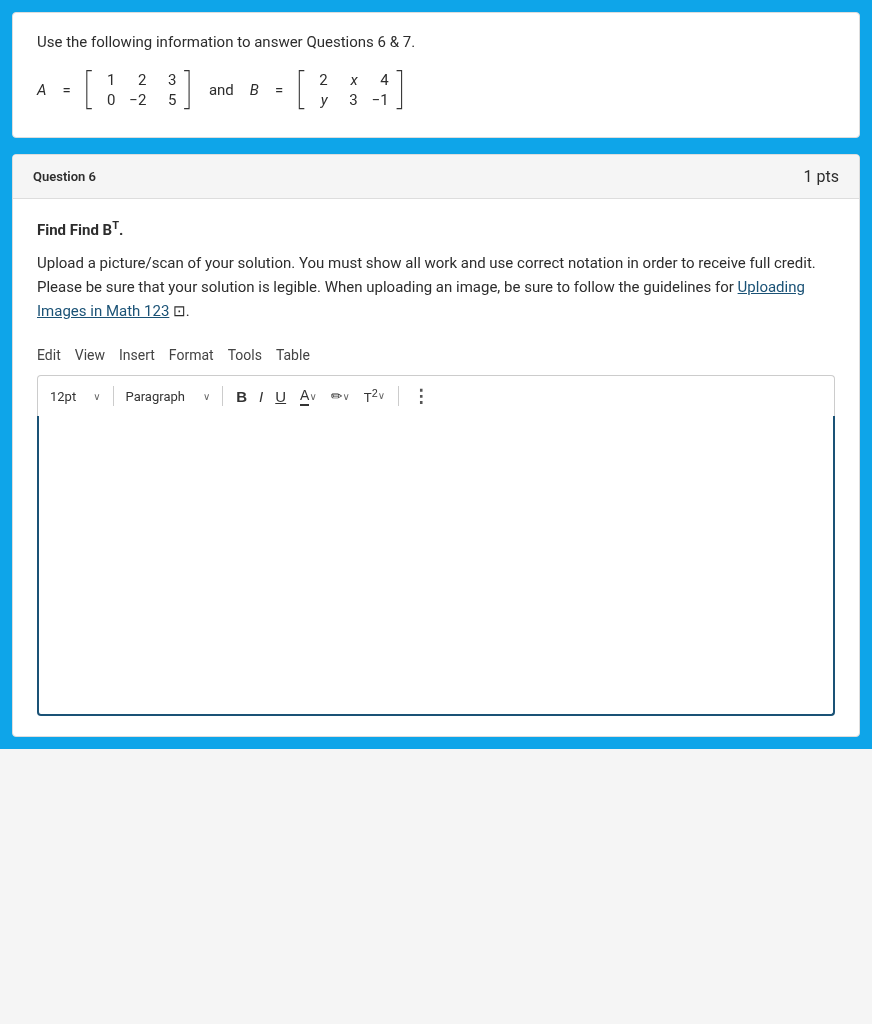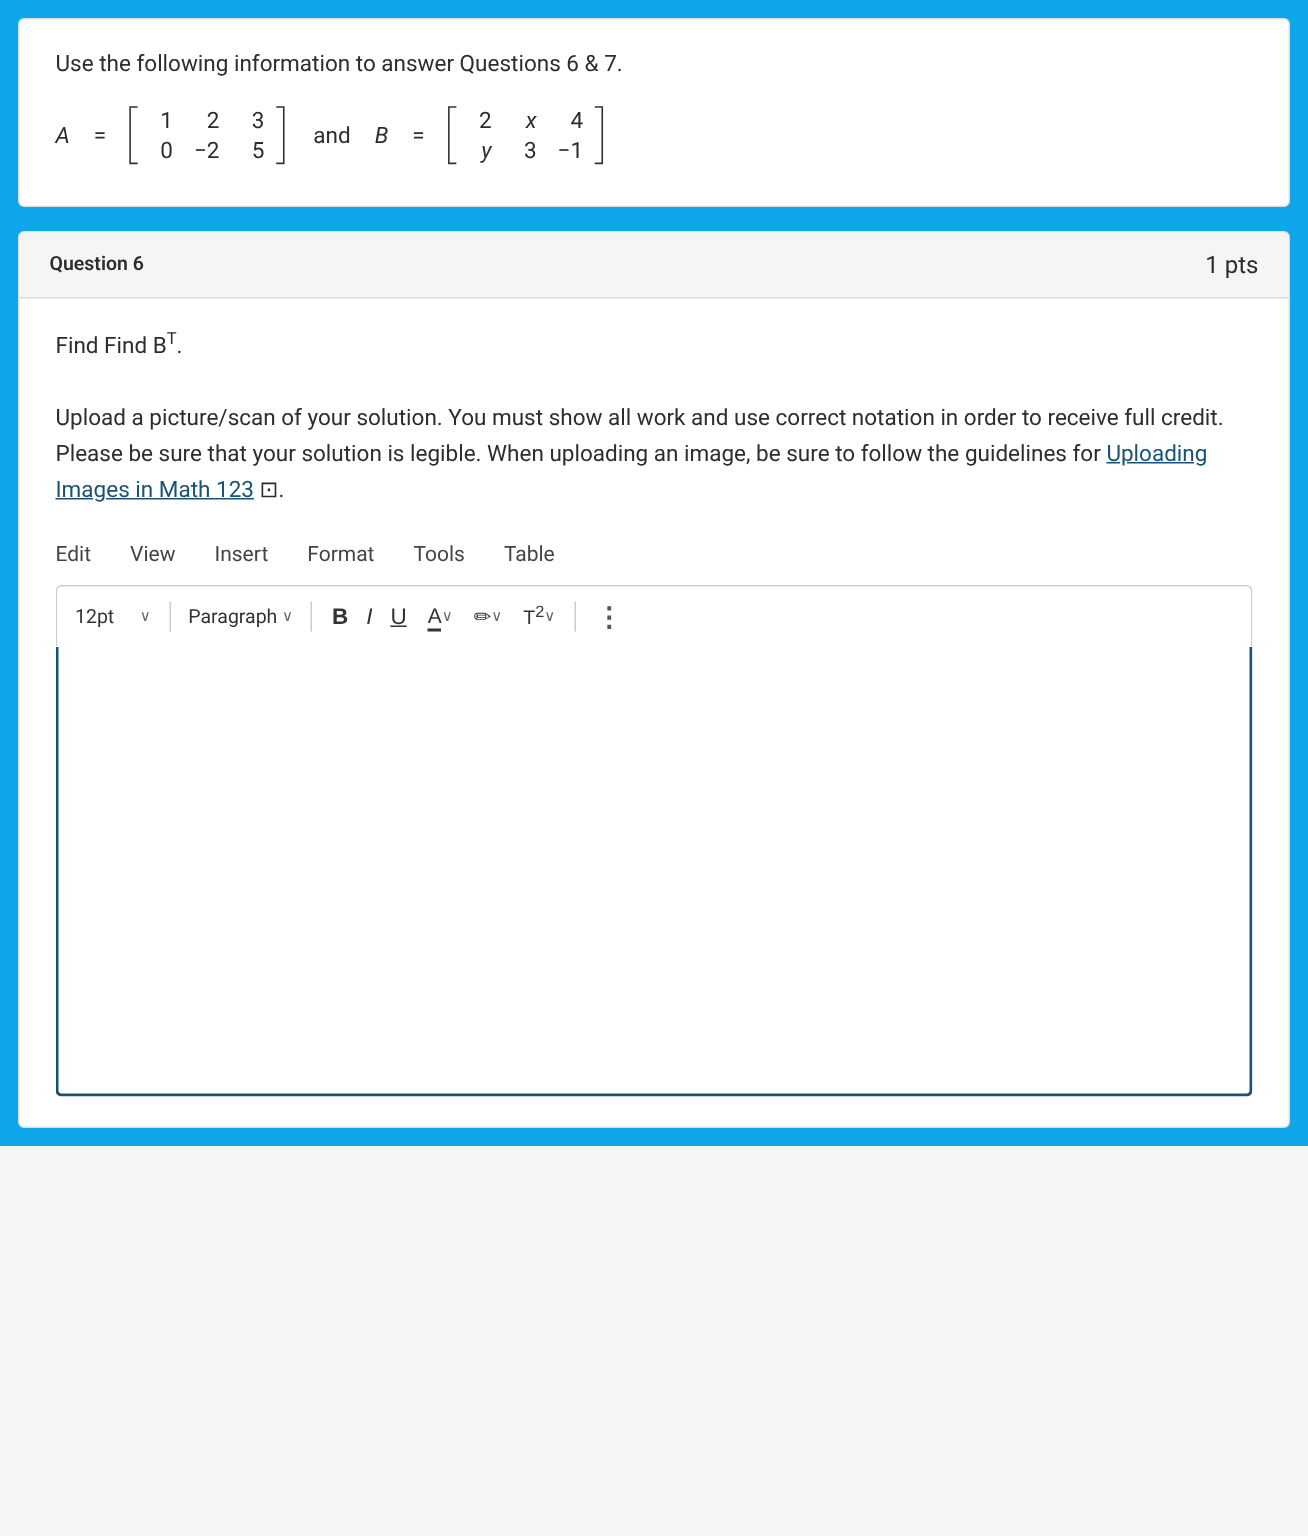--- a/index.html
+++ b/index.html
@@ -117,21 +117,22 @@
       font-size: 16px;
       color: #2d2d2d;
     }
 
     .question-body {
       padding: 20px 24px;
     }
 
     .find-text {
       font-size: 15px;
-      margin-bottom: 27px;
+      margin-bottom: 12px;
+      font-weight: bold;
     }
 
     .find-text sup {
       font-size: 11px;
     }
 
     .instructions-text {
       font-size: 15px;
       line-height: 1.6;
       color: #2d2d2d;
@@ -139,21 +140,21 @@
     }
 
     .instructions-text a {
       color: #1a5276;
       text-decoration: underline;
     }
 
     
     .editor-menubar {
       display: flex;
-      gap: 12px;
+      gap: 0;
       align-items: center;
       padding: 4px 0 8px 0;
       font-size: 14px;
       color: #444;
       margin-bottom: 4px;
     }
 
     .editor-menubar span {
       margin-right: 14px;
       cursor: pointer;
@@ -205,21 +206,21 @@
       color: #333;
       cursor: pointer;
       padding: 2px 4px;
       border-radius: 3px;
       justify-content: space-between;
     }
 
     .paragraph-btn {
       display: inline-flex;
       align-items: center;
-      gap: 3px;
+      gap: 18px;
       font-size: 13px;
       color: #333;
       cursor: pointer;
       padding: 2px 4px;
       border-radius: 3px;
     }
 
     .chevron {
       font-size: 10px;
       color: #666;

